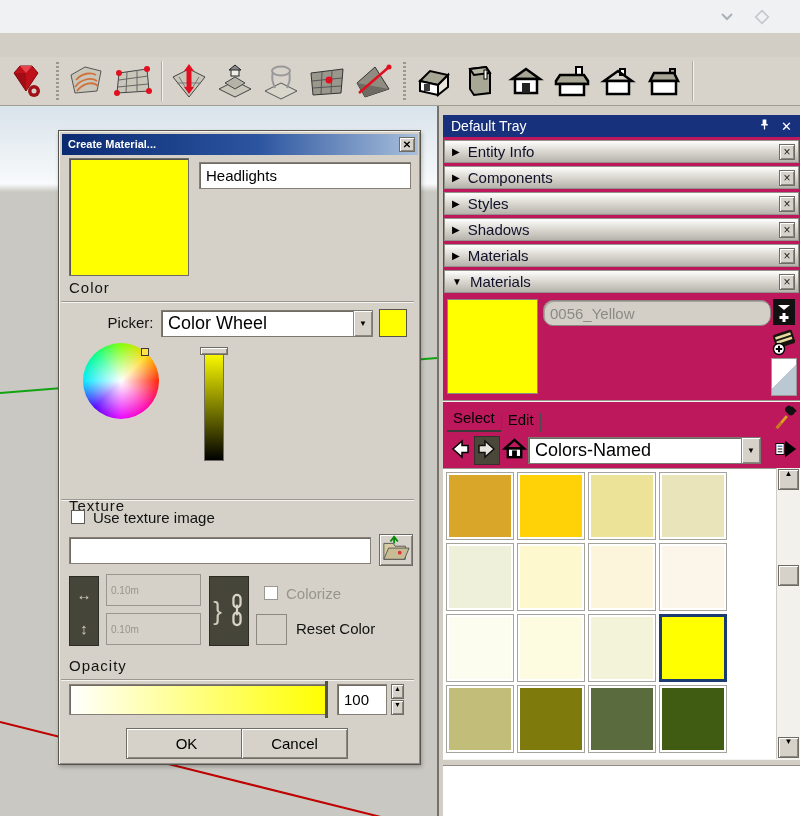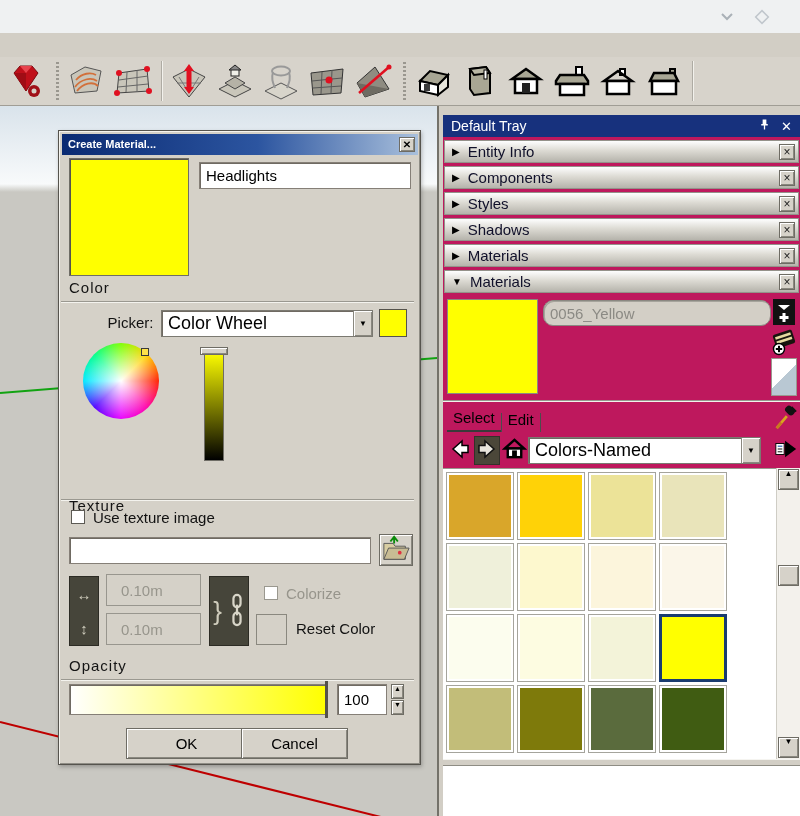--- a/index.html
+++ b/index.html
@@ -49,21 +49,21 @@
            display:flex; align-items:center; }
   .combo-text { flex:1; padding-left:6px; font-size:18px; color:#000; white-space:nowrap; overflow:hidden; }
   .combo-arrow { width:19px; height:100%; background:#d6d2c9; border-left:1px solid #8a887f;
                  box-shadow:inset 1px 1px 0 #fff, inset -1px -1px 0 #8a887f;
                  font-size:8px; display:flex; align-items:center; justify-content:center; color:#000; }
   .checkbox { width:14px; height:14px; background:#fff; border:1px solid #5c5a54;
               box-shadow:inset 1px 1px 0 #9b99x1; }
   .dark-btn { background:#46453a; border:1px solid #2c2b24; display:flex; flex-direction:column;
               align-items:center; justify-content:space-around; color:#cfccbc; }
   .disabled-field { background:#d5d1c8; border:1px solid #98968e; color:#97958c;
-                    font-size:15px; padding:0 14px; font-family:"Liberation Sans",sans-serif; }
+                    font-size:10px; padding:0 4px; font-family:"Liberation Sans",sans-serif; }
   #color-wheel { border-radius:50%; width:76px; height:76px;
     background:
       radial-gradient(circle at 50% 50%, #ffffff 0%, rgba(255,255,255,0) 72%),
       conic-gradient(from 0deg, #7dff00, #ffd400 12.5%, #ff2000 25%, #ff00a8 37.5%, #e800ff 50%, #5000ff 62.5%, #00e8ff 75%, #00ff88 87.5%, #7dff00 100%); }
   #wheel-marker { width:8px; height:8px; background:#ffe24a; border:1px solid #3a3a3a; }
   #vslider { background:linear-gradient(to bottom,#ffff00,#000); border:1px solid #6f6d66; }
   #vslider-handle { background:#d6d2c9; border:1px solid #6e6c64;
                     box-shadow:inset 1px 1px 0 #fff, inset -1px -1px 0 #8a887f; }
   #opacity-trough { background:linear-gradient(to right,#ffffff,#ffff00);
                     border:1px solid #857f77; box-shadow:inset 1px 1px 0 #6f6a62; }

